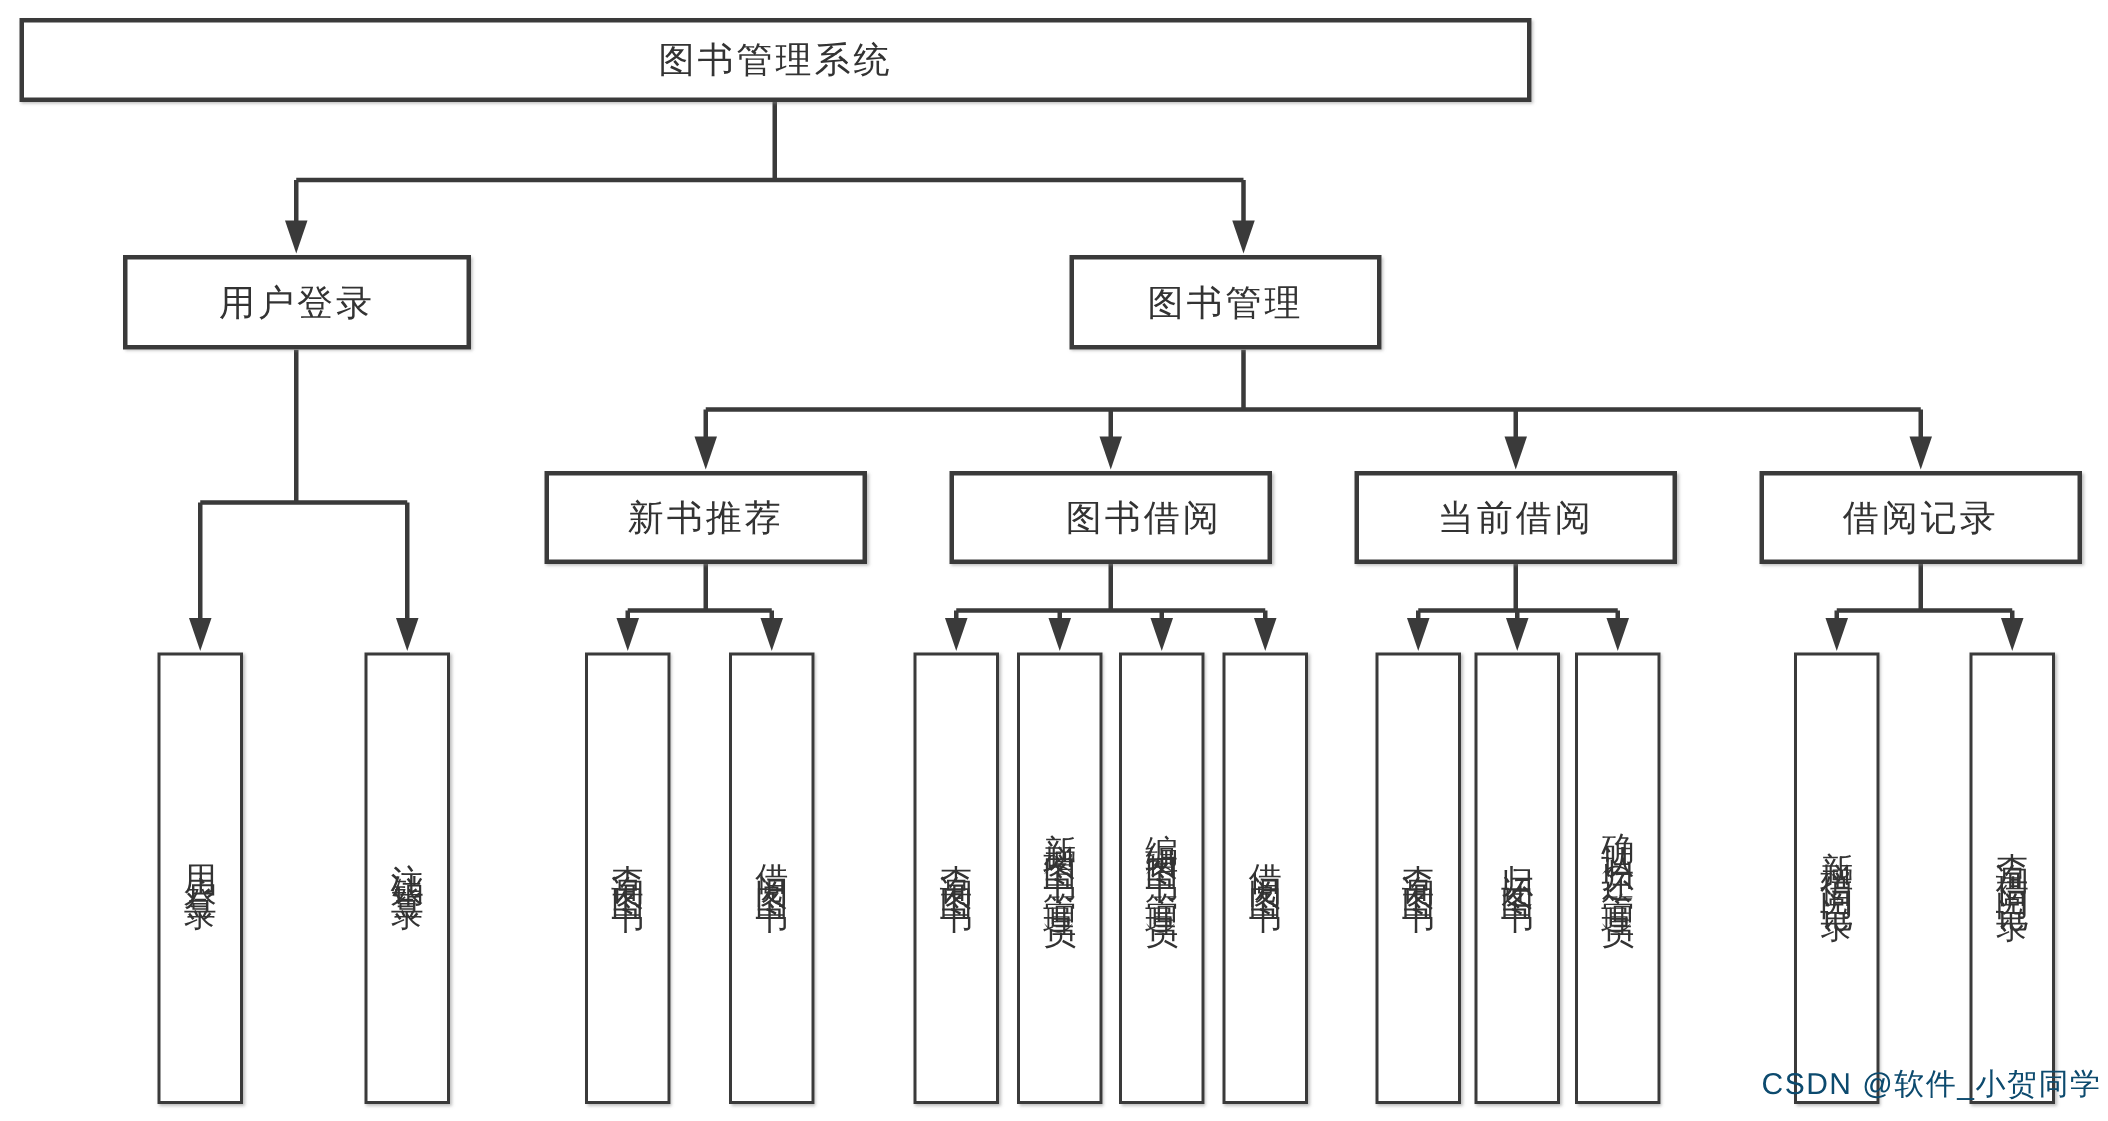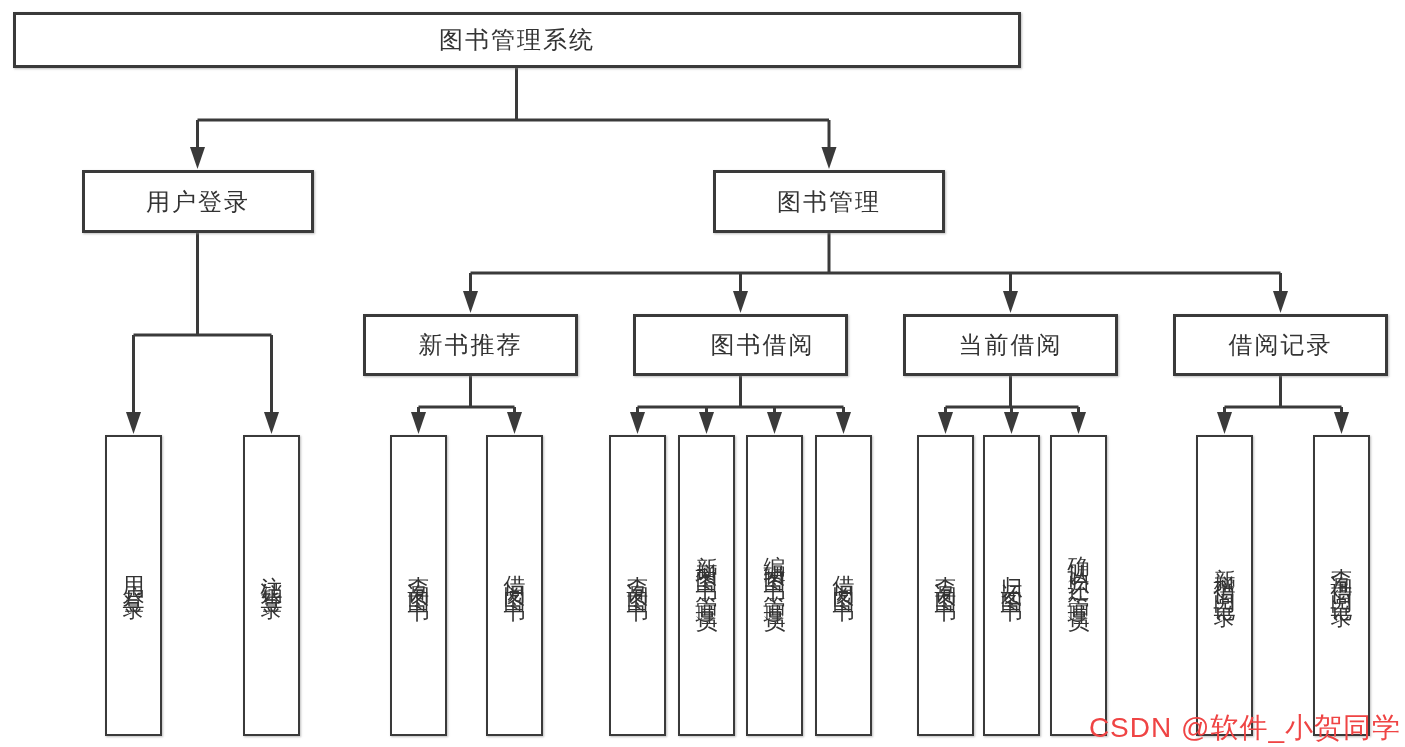--- a/index.html
+++ b/index.html
@@ -13,21 +13,21 @@
     color:#333333;box-sizing:border-box;
   }
   .h  {font-size:24px;letter-spacing:2px;white-space:nowrap;}
   .leaf{border-width:2.5px;padding-bottom:24px;}
   .leaf .vtxt{
     writing-mode:vertical-rl;text-orientation:mixed;
     font-size:22px;letter-spacing:8px;line-height:1;white-space:nowrap;
   }
   .watermark{
     position:absolute;top:709px;right:4px;z-index:5;
-    font-size:28px;letter-spacing:1px;color:#ef4444;white-space:nowrap;
+    font-size:20px;letter-spacing:1px;color:#0c4a6e;white-space:nowrap;
   }
 </style>
 </head>
 <body>
 
 <div id="stage">
 
   <svg id="wires" viewBox="0 0 1405 747" xmlns="http://www.w3.org/2000/svg">
     <g stroke="#3a3a3a" stroke-width="3" fill="none">
 
@@ -71,21 +71,21 @@
     </g>
   </svg>
 
   <div class="node h" style="left:13px;top:12px;width:1008px;height:56px;">
     <span>图书管理系统</span>
   </div>
 
   <div class="node h" style="left:82px;top:170px;width:232px;height:63px;">
     <span>用户登录</span>
   </div>
-  <div class="node h" style="left:713px;top:170px;width:232px;height:63px;">
+  <div class="node h" style="left:713px;top:170px;width:208px;height:63px;">
     <span>图书管理</span>
   </div>
 
   <div class="node h" style="left:363px;top:314px;width:215px;height:62px;text-align:center;">
     <span>新书推荐</span>
   </div>
   <div class="node h" style="left:633px;top:314px;width:215px;height:62px;padding-left:44px;">
     <span>图书借阅</span>
   </div>
   <div class="node h" style="left:903px;top:314px;width:215px;height:62px;text-align:right;">

